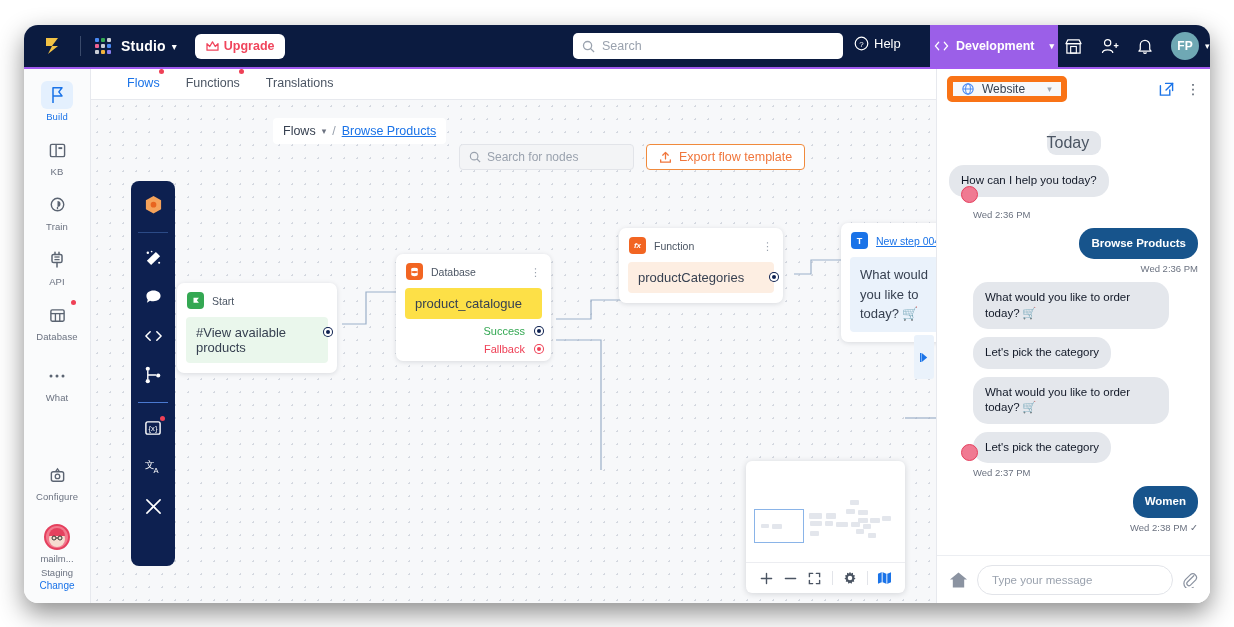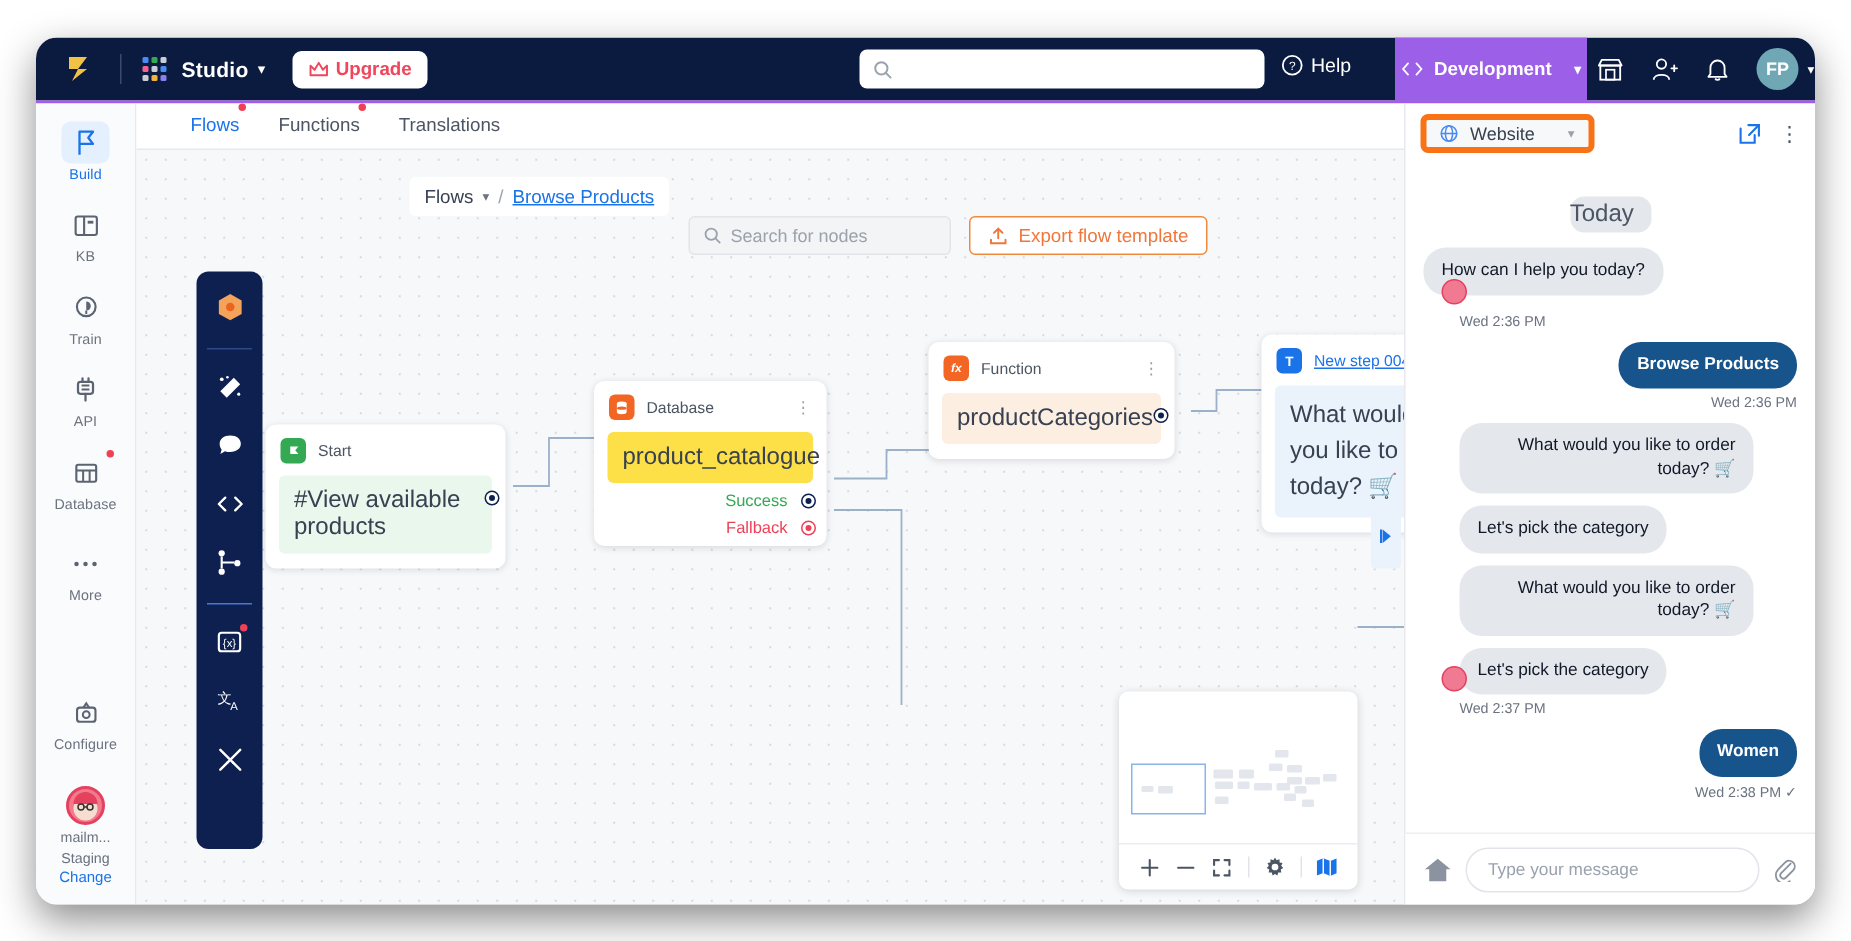--- a/index.html
+++ b/index.html
@@ -131,21 +131,21 @@
   .ts-ico { width:30px; height:32px; display:flex; align-items:center; justify-content:center; color:#fff; cursor:pointer; position:relative; margin-bottom:7px; }
   .ts-sep { width:30px; height:1px; background:#2b4a86; margin:4px 0 9px; }
   .ts-dot { position:absolute; right:3px; top:4px; width:5px; height:5px; border-radius:50%; background:#ef4056; }
   
   .node { position:absolute; background:#fff; border-radius:7px; box-shadow:0 1px 5px rgba(16,24,40,.13); }
   .node-head { display:flex; align-items:center; gap:8px; padding:9px 10px 5px; }
   .node-badge { width:17px; height:17px; border-radius:4px; display:flex; align-items:center; justify-content:center; color:#fff; font-size:9px; font-weight:bold; }
   .node-title { font-size:10.5px; color:#4b5563; }
   .node-title.link { color:#1a73e8; text-decoration:underline; }
   .node-kebab { margin-left:auto; color:#9aa2ae; font-size:11px; letter-spacing:0; line-height:6px; }
-  .node-body { margin:3px 9px 10px; border-radius:4px; padding:8px 10px; font-size:16px; color:#374151; position:relative; }
+  .node-body { margin:3px 9px 10px; border-radius:4px; padding:8px 10px; font-size:13px; color:#374151; position:relative; }
   .port { width:8px; height:8px; border-radius:50%; position:absolute; }
   
   #n-start { left:86px; top:183px; width:160px; }
   #n-start .node-body { background:#eaf7ec; }
   
   #n-db { left:305px; top:154px; width:155px; }
   #n-db .node-body { background:#fde047; }
   .outrow { display:flex; align-items:center; justify-content:flex-end; gap:8px; padding:0 10px 6px; font-size:11px; }
   
   #n-fn { left:528px; top:128px; width:164px; }
@@ -172,35 +172,35 @@
     background:#eaf2fb; border-radius:3px; display:flex; align-items:center; justify-content:center;
     color:#1a73e8; font-size:11px; cursor:pointer;
   }
   
   #chat {
     position:absolute; left:912px; top:44px; width:274px; height:534px;
     background:#fff; border-left:1px solid #e7e9ee; display:flex; flex-direction:column;
   }
   #chat-head { height:40px; display:flex; align-items:center; padding:0 10px; gap:8px; }
   #chan-select {
-    height:26px; background:#f7f8fa; border:4px solid #f97316; border-radius:5px;
+    height:26px; background:#f7f8fa; border:6px solid #f97316; border-radius:5px;
     display:flex; align-items:center; gap:8px; padding:0 9px; font-size:12px; color:#374151; cursor:pointer;
   }
   #chan-select .sel-caret{ color:#9aa2ae; font-size:9px; margin-left:14px; }
   #chat-head-right { margin-left:auto; display:flex; align-items:center; gap:12px; }
   #chat-body { flex:1; padding:6px 12px 4px; overflow:hidden; position:relative; }
   .daypill {
     width:54px; margin:16px auto 10px; background:#e4e7ec; color:#4b5563;
     font-size:16px; border-radius:9px; padding:3px 0;
   }
   .msg-row { display:flex; margin-bottom:8px; align-items:flex-end; }
   .msg-row.in { justify-content:flex-start; }
   .msg-row.out { justify-content:flex-end; }
   .bubble { max-width:196px; border-radius:15px; padding:8px 12px; font-size:11.5px; line-height:1.35; }
-  .bubble.in { background:#e4e7ec; color:#111827;text-align:right; }
+  .bubble.in { background:#e4e7ec; color:#111827; }
   .bubble.out { background:#17548c; color:#fff; font-weight:bold; }
   .ts { font-size:9.5px; color:#6b7280; margin:-4px 0 8px; }
   .ts.out { text-align:right; }
   .bot-av {
     width:17px; height:17px; border-radius:50%; background:#f07a92; border:1.5px solid #e5405e;
     position:absolute; left:12px;
   }
   #composer {
     height:48px; border-top:1px solid #eceef2; display:flex; align-items:center; gap:9px; padding:0 12px;
     background:#fff;
@@ -251,20 +251,21 @@
       <span>Upgrade</span>
     </button>
 
     <div id="search-wrap">
       <span>
         <svg width="13" height="13" viewBox="0 0 14 14">
             <circle cx="6" cy="6" r="4.4" fill="none" stroke="#9aa2ae" stroke-width="1.4"></circle>
             <line x1="9.3" y1="9.3" x2="13" y2="13" stroke="#9aa2ae" stroke-width="1.4"></line>
           </svg>
       </span>
+      <input value="" placeholder="Search" style="">
     </div>
 
     <div id="help-btn">
       <span>
         <svg width="15" height="15" viewBox="0 0 16 16">
             <circle cx="8" cy="8" r="6.7" fill="none" stroke="#fff" stroke-width="1.3"></circle>
             <text x="8" y="11.3" font-size="8.5" fill="#fff" text-anchor="middle" font-family="Liberation Sans">?</text>
           </svg>
       </span>
       <span>Help</span>
@@ -369,21 +370,21 @@
     </div>
 
     <div class="rail-item" style="margin-top:6px;">
       <div class="rail-ico">
         <svg width="18" height="6" viewBox="0 0 18 6">
             <circle cx="3" cy="3" r="1.5" fill="currentColor"></circle>
             <circle cx="9" cy="3" r="1.5" fill="currentColor"></circle>
             <circle cx="15" cy="3" r="1.5" fill="currentColor"></circle>
           </svg>
       </div>
-      <div class="rail-lbl">More</div>
+      <div class="rail-lbl">What</div>
     </div>
 
     <div class="rail-item" style="margin-top:44px;">
       <div class="rail-ico">
         <svg width="17" height="17" viewBox="0 0 18 18">
             <rect x="2.5" y="5" width="13" height="10" rx="2" fill="none" stroke="currentColor" stroke-width="1.5"></rect>
             <circle cx="9" cy="10" r="2.4" fill="none" stroke="currentColor" stroke-width="1.4"></circle>
             <path d="M7 5 L9 2 L11 5" fill="none" stroke="currentColor" stroke-width="1.4"></path>
           </svg>
       </div>

